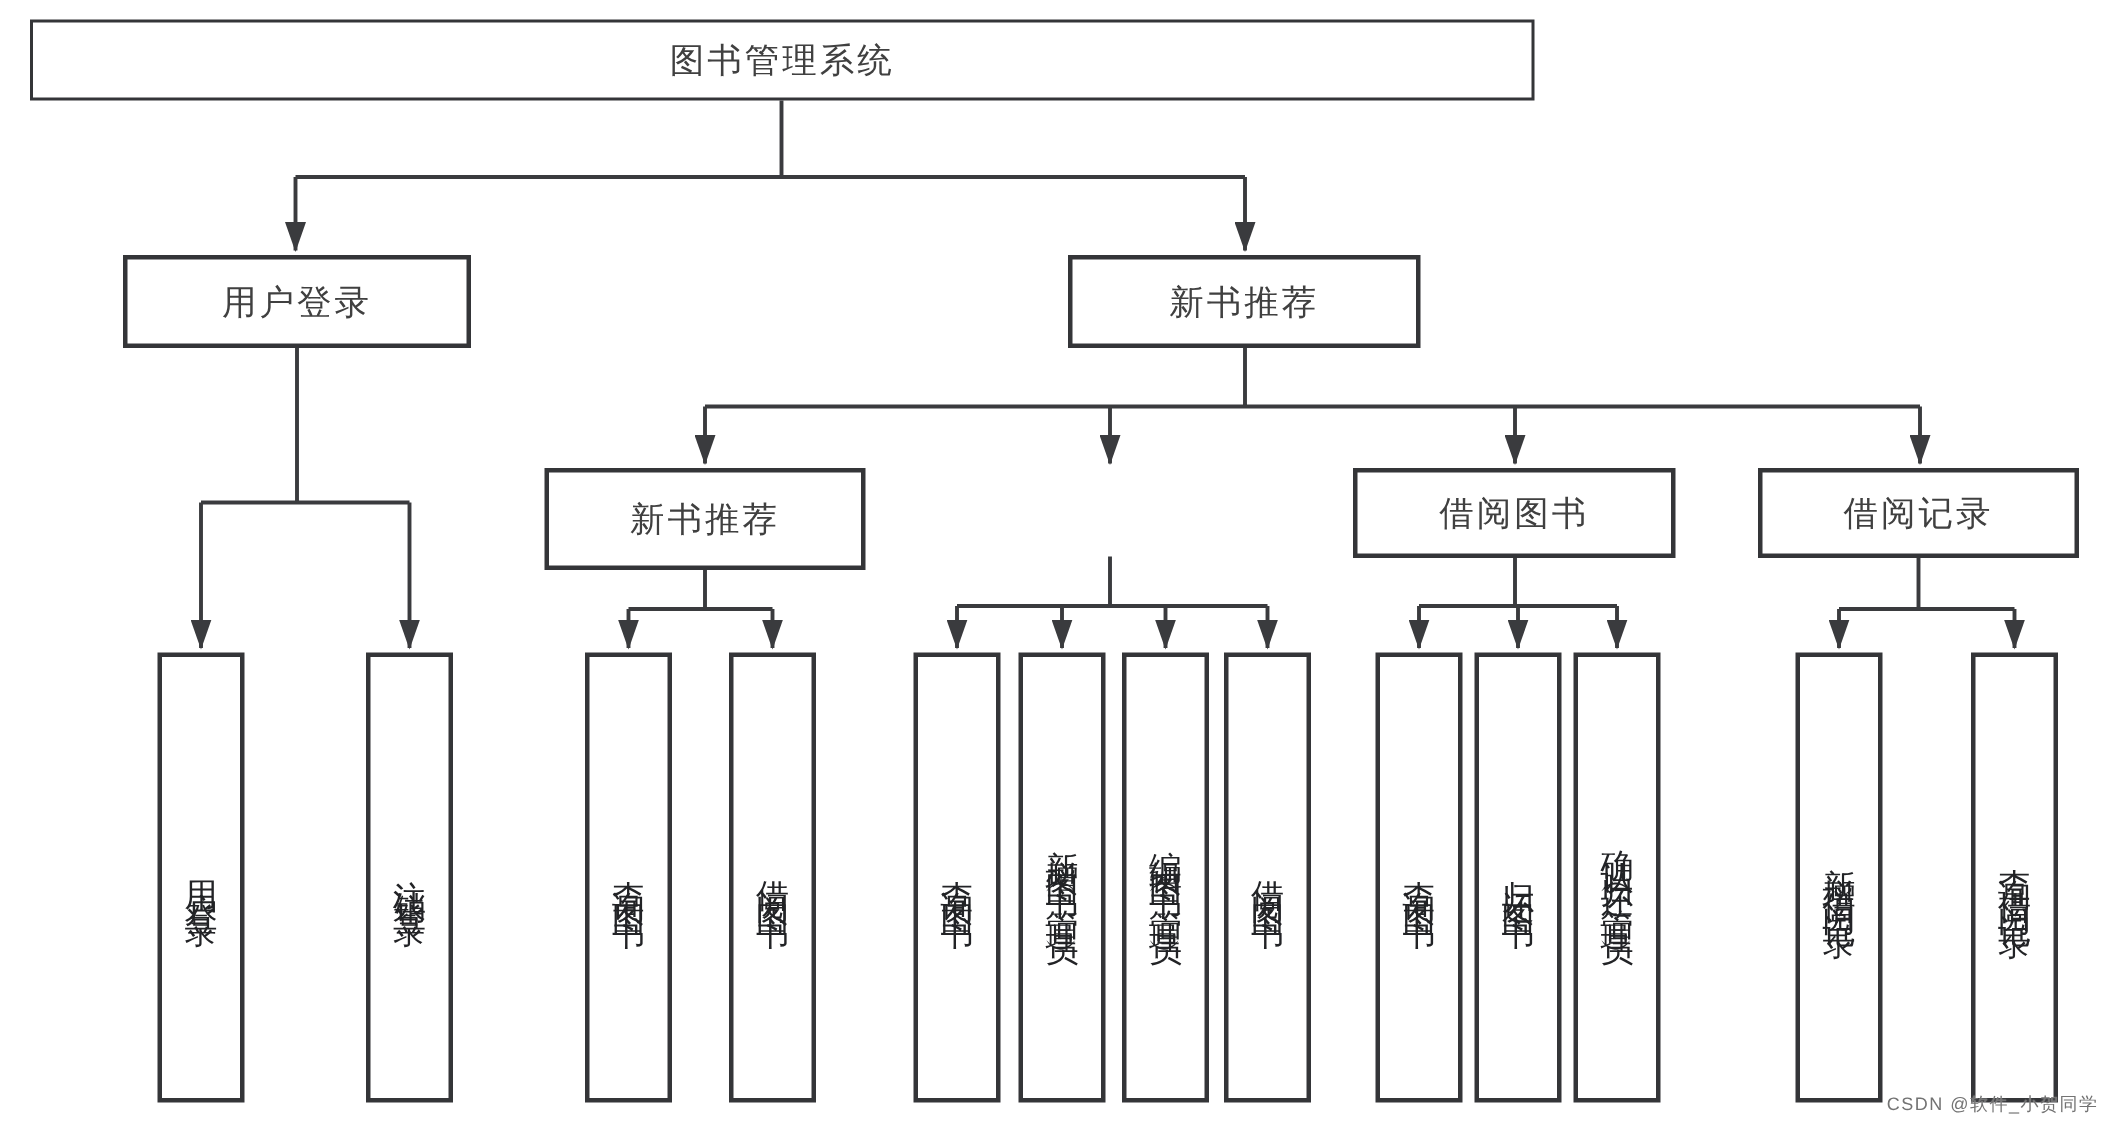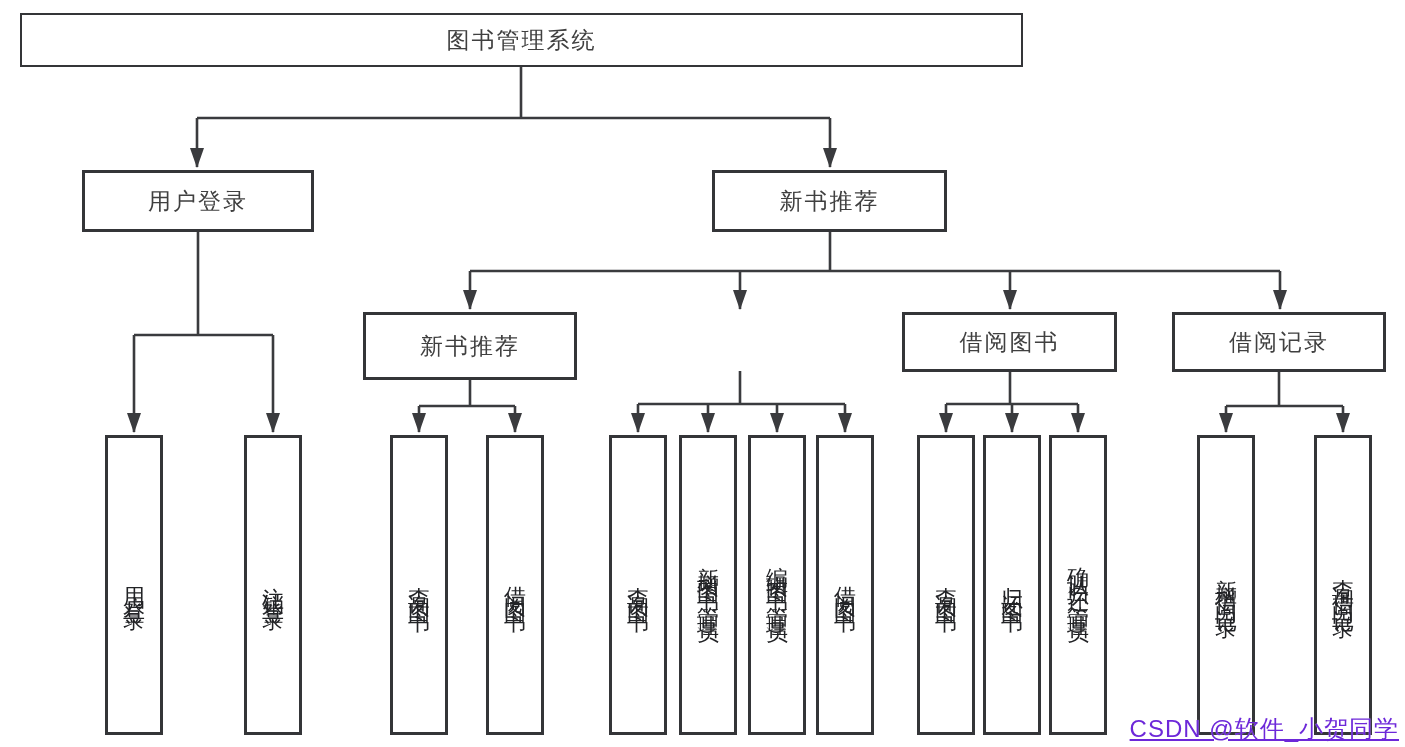--- a/index.html
+++ b/index.html
@@ -45,26 +45,25 @@
     font-size: 22px;
     letter-spacing: 8px;
     line-height: 52px;
     white-space: nowrap;
     color: #222326;
   }
   .watermark {
     position: absolute;
     right: 6px;
     bottom: 2px;
-    font-size: 24px;
-    color: #6d28d9;
+    font-size: 12px;
+    color: #737373;
     letter-spacing: 1px;
     white-space: nowrap;
     text-shadow: 0 0 1px rgba(255,255,255,0.6);
-    text-decoration: underline;
   }
   svg path { stroke: #3a3b3e; stroke-width: 2.6; fill: none; }
   svg .arrowhead { fill: #3a3b3e; stroke: none; }
 </style>
 </head>
 <body>
 
 <div class="canvas">
 
   <svg class="connectors" viewBox="0 0 1405 747" xmlns="http://www.w3.org/2000/svg">

